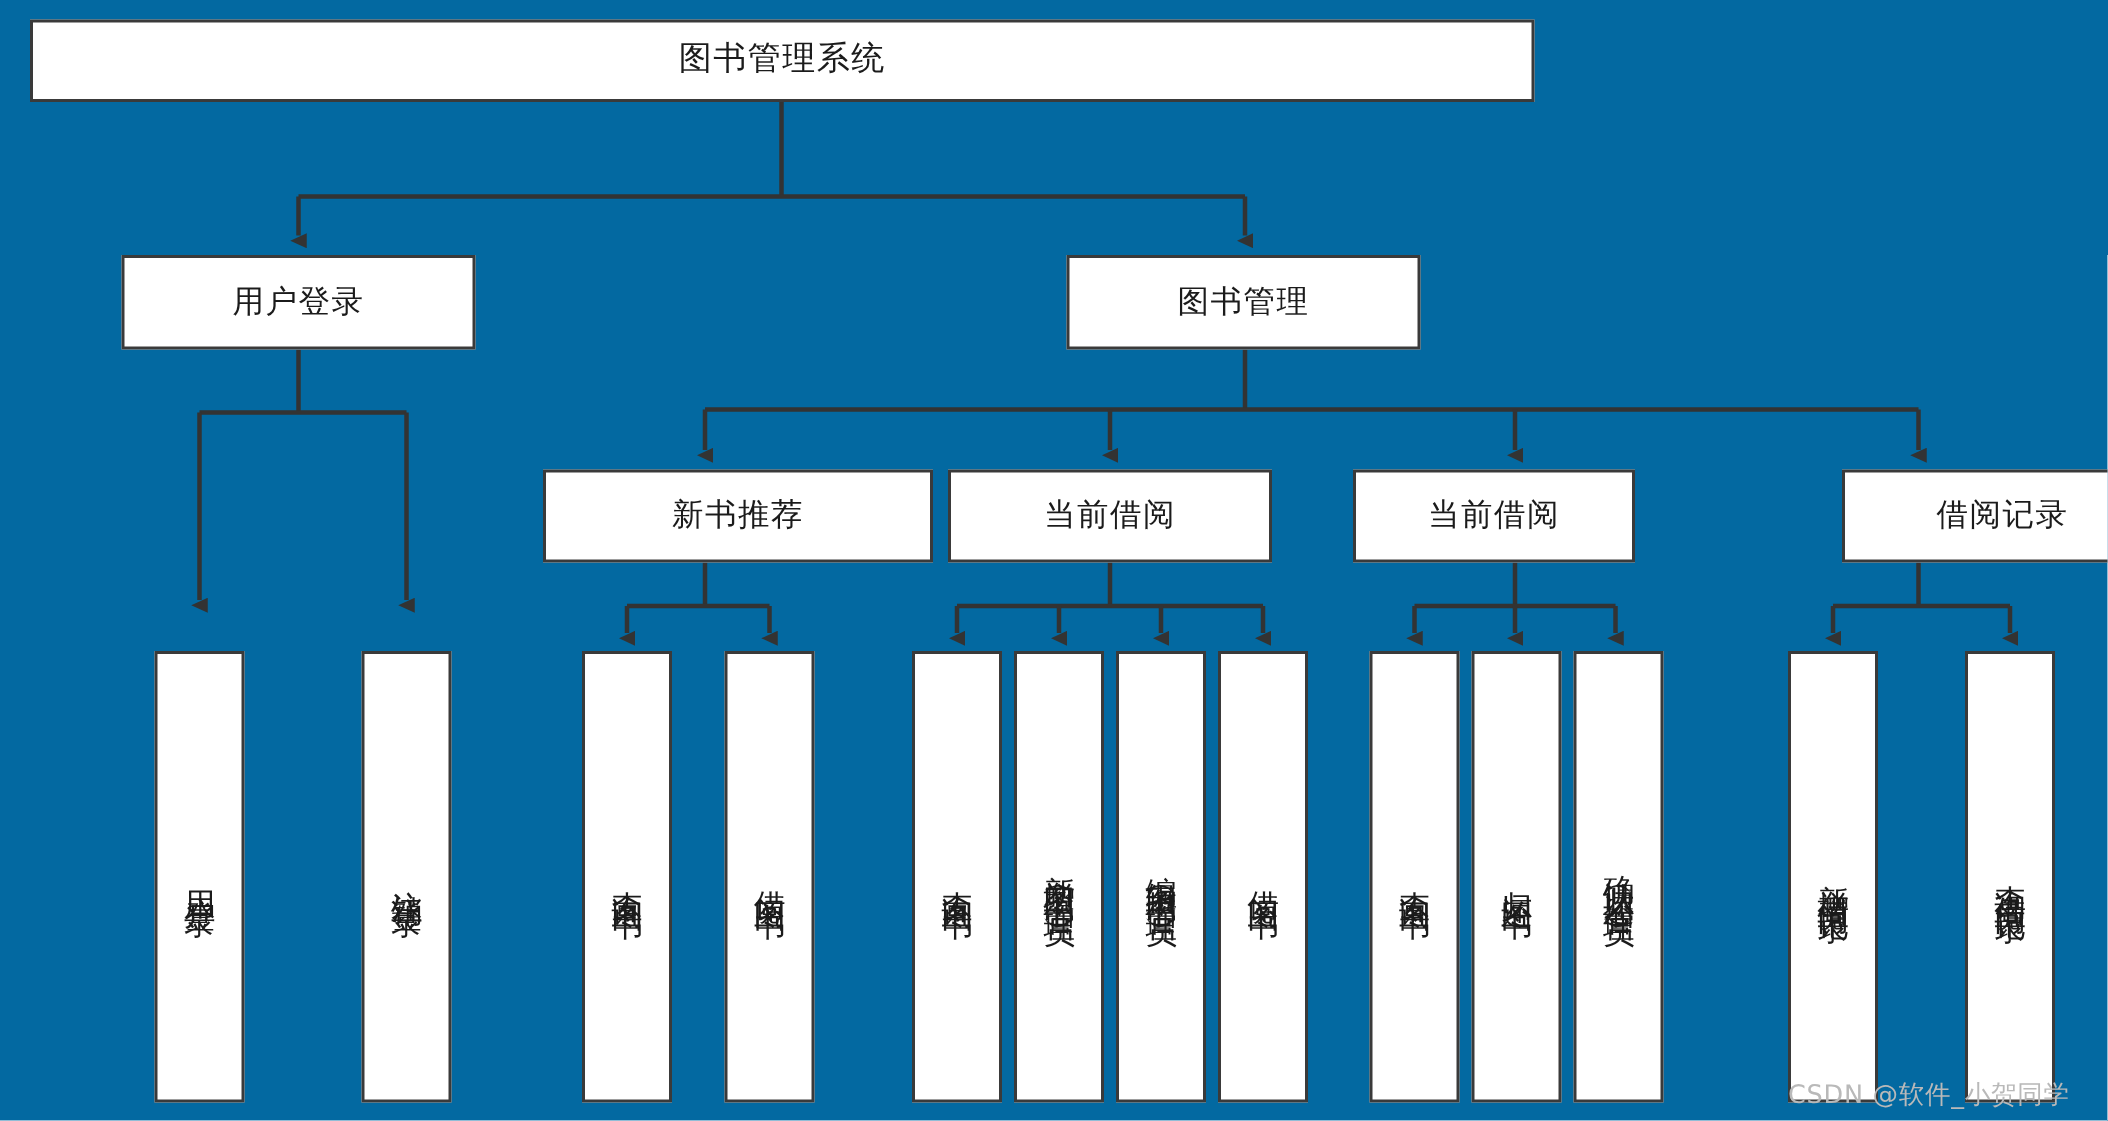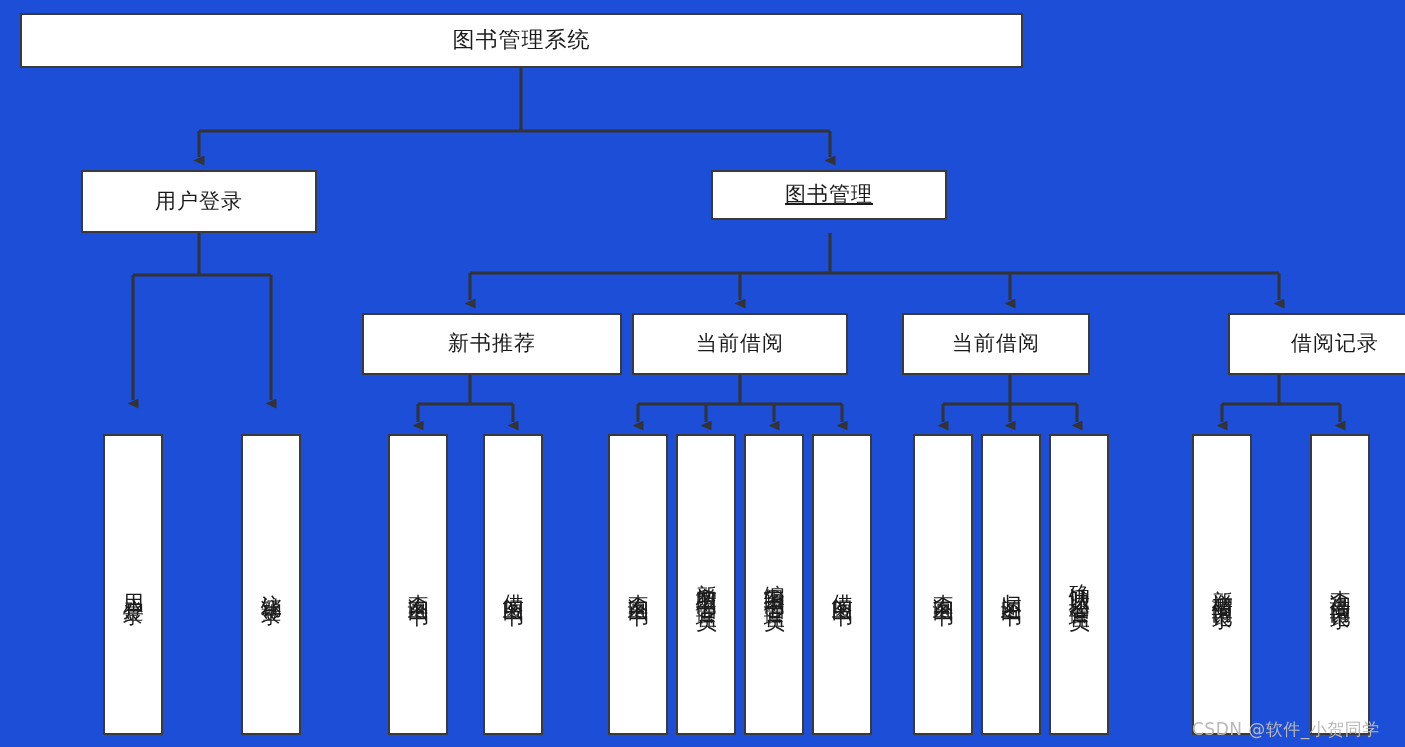--- a/index.html
+++ b/index.html
@@ -1,21 +1,21 @@
 <!DOCTYPE html>
 <html><head>
 <meta charset="utf-8">
 <title>图书管理系统 功能结构图</title>
 <style>
   html,body{margin:0;padding:0;background:#ffffff;}
   body{
     font-family:"DejaVu Sans","Liberation Sans",sans-serif;
     width:1405px;height:747px;overflow:hidden;position:relative;
   }
-  #canvas{position:relative;width:1405px;height:747px;background:#1d4ed8;}
+  #canvas{position:relative;width:1405px;height:747px;background:#0369a1;}
   svg#edges{position:absolute;left:0;top:0;width:1405px;height:747px;}
 
   .node{
     position:absolute;
     box-sizing:border-box;
     background:#ffffff;
     border:2px solid #3a3a3a;
     display:flex;
     align-items:center;
     justify-content:center;
@@ -99,21 +99,21 @@
       <path d="M1279,375 L1279,404"></path>
       <path d="M1222,404 L1340,404"></path>
       <path d="M1222,404 L1222,422" marker-end="url(#arw)"></path>
       <path d="M1340,404 L1340,422" marker-end="url(#arw)"></path>
     </g>
   </svg>
 
   <div class="node h root" style="left:20px;top:13px;width:1003px;height:55px;">图书管理系统</div>
 
   <div class="node h" style="left:81px;top:170px;width:236px;height:63px;">用户登录</div>
-  <div class="node h" style="left:711px;top:170px;width:236px;height:50px;text-decoration:underline;">图书管理</div>
+  <div class="node h" style="left:711px;top:170px;width:236px;height:63px;">图书管理</div>
 
   <div class="node h" style="left:362px;top:313px;width:260px;height:62px;">新书推荐</div>
   <div class="node h" style="left:632px;top:313px;width:216px;height:62px;">当前借阅</div>
   <div class="node h" style="left:902px;top:313px;width:188px;height:62px;">当前借阅</div>
   <div class="node h" style="left:1228px;top:313px;width:214px;height:62px;">借阅记录</div>
 
   <div class="node v" style="left:103px;top:434px;width:60px;height:301px;">用户登录</div>
   <div class="node v" style="left:241px;top:434px;width:60px;height:301px;">注销登录</div>
 
   <div class="node v" style="left:388px;top:434px;width:60px;height:301px;">查询图书</div>

